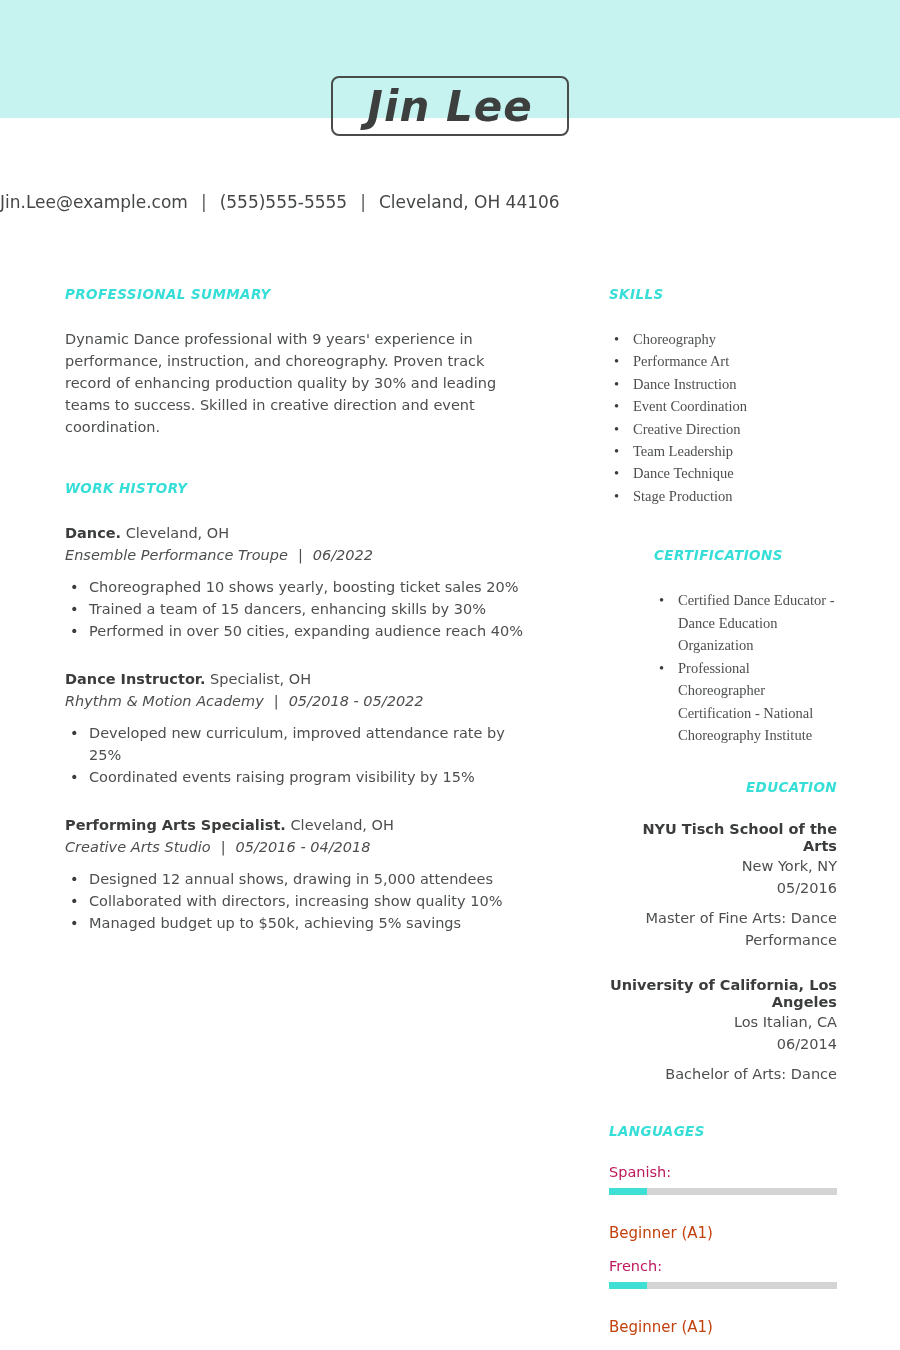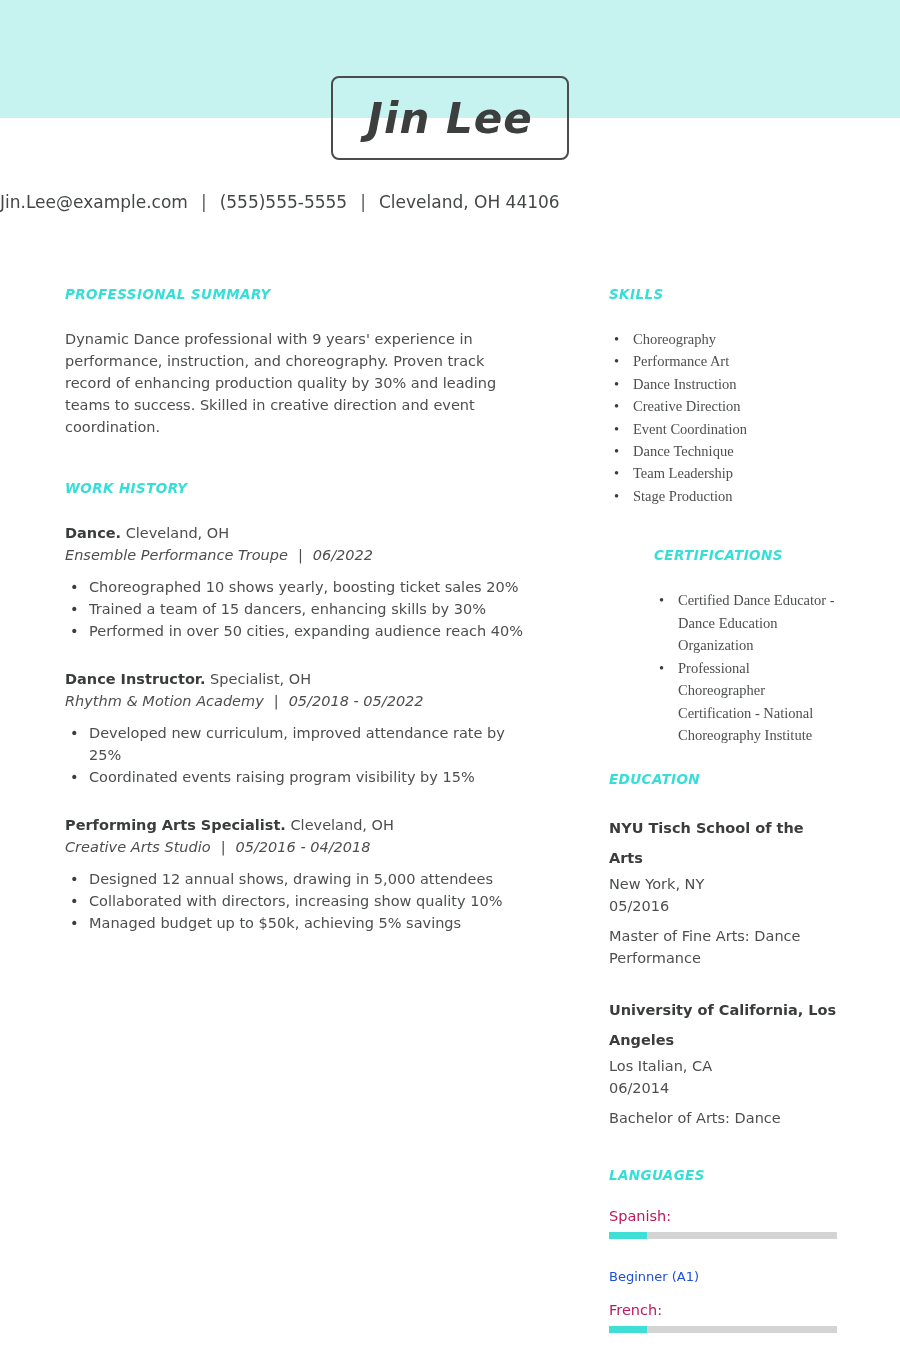--- a/index.html
+++ b/index.html
@@ -1,19 +1,19 @@
 <!DOCTYPE html>
 <html><head>
 <meta charset="utf-8">
 <style>
   * { margin:0; padding:0; box-sizing:border-box; }
   body { background:#e9e9e9; font-family:"DejaVu Sans", sans-serif; }
   .page { position:relative; width:900px; height:1350px; background:#ffffff; margin:0 auto; overflow:hidden; }
   .banner { position:absolute; top:0; left:0; width:100%; height:118px; background:#c6f3f0; }
-  .name-box { position:absolute; top:76px; left:50%; transform:translateX(-50%); width:238px; height:84px;
+  .name-box { position:absolute; top:76px; left:50%; transform:translateX(-50%); width:238px; height:60px;
     border:2px solid #4a4c4c; border-radius:8px; display:flex; align-items:center; justify-content:center; background:transparent; }
   .name { font-size:42px; font-weight:bold; font-style:italic; color:#3d3f3f; letter-spacing:1px; white-space:nowrap; }
   .contact { position:absolute; top:192px; left:0; width:100%; text-align:left; font-size:17px; color:#454747; }
   .contact .sep { margin:0 13px; color:#5a5c5c; }
   .columns { position:absolute; top:286px; left:65px; width:772px; display:flex; justify-content:space-between; }
   .col-left { width:462px; }
   .col-right { width:228px; }
   .sec-title { color:#35ded6; font-style:italic; font-weight:bold; font-size:13.5px; letter-spacing:0.4px; line-height:16px; margin:0 0 26px 0; }
   .body-text { font-size:14.5px; line-height:22px; color:#4d4f4f; }
   .sec-work { margin-top:42px; }
@@ -23,34 +23,34 @@
   .job-role { font-weight:bold; color:#3b3d3d; }
   .job-sub { font-size:14.5px; line-height:22px; font-style:italic; color:#4d4f4f; }
   .job-sub .sep, .edu .sep { margin:0 10px; }
   ul.dots { list-style:none; margin-top:10px; }
   ul.dots li { position:relative; padding-left:24px; font-size:14.5px; line-height:22px; color:#4d4f4f; }
   ul.dots li::before { content:"•"; position:absolute; left:5px; color:#3b3d3d; }
   .col-right ul.dots { margin-top:0;font-family:Liberation Serif, serif; }
   .col-right ul.dots li { line-height:22.4px; }
   .sec-cert { margin-top:40px;margin-left:45px; }
   .sec-cert ul.dots li { line-height:22.5px; }
-  .sec-edu { margin-top:24px; }
+  .sec-edu { margin-top:32px;text-align:right; }
   .edu { margin-top:26px; }
   .edu.first { margin-top:0; }
-  .edu-name { font-size:14.5px; line-height:30px; font-weight:bold; color:#3b3d3d; }
+  .edu-name { font-size:14.5px; line-height:17px; font-weight:bold; color:#3b3d3d; }
   .edu-line { font-size:14.5px; line-height:22px; color:#4d4f4f; }
   .edu-degree { margin-top:8px; font-size:14.5px; line-height:22px; color:#4d4f4f; }
   .sec-lang { margin-top:38px; }
   .sec-lang .sec-title { margin-bottom:24px; }
   .lang { margin-top:14px; }
   .lang.first { margin-top:0; }
   .lang-name { font-size:14.5px; line-height:18px; color:#be185d; }
   .lang-bar { margin:7px 0 4px 0; width:100%; height:7px; background:#d4d4d4; }
   .lang-fill { height:100%; background:#3fdfd6; }
-  .lang-level { font-size:13px; line-height:20px; color:#1d4ed8;margin-top:28px; }
+  .lang-level { font-size:15px; line-height:20px; color:#c2410c;margin-top:28px; }
 </style>
 </head>
 <body>
 
 <div class="page">
   <div class="banner"></div>
 
   <div class="name-box">
     <div class="name">Jin Lee</div>
   </div>
@@ -118,24 +118,24 @@
     </div>
 
     <div class="col-right">
 
       <div class="sec-skills">
         <h2 class="sec-title">SKILLS</h2>
         <ul class="dots">
           <li>Choreography</li>
           <li>Performance Art</li>
           <li>Dance Instruction</li>
+          <li>Event Coordination</li>
           <li>Creative Direction</li>
-          <li>Event Coordination</li>
+          <li>Team Leadership</li>
           <li>Dance Technique</li>
-          <li>Team Leadership</li>
           <li>Stage Production</li>
         </ul>
       </div>
 
       <div class="sec-cert">
         <h2 class="sec-title">CERTIFICATIONS</h2>
         <ul class="dots">
           <li>Certified Dance Educator - Dance Education Organization</li>
           <li>Professional Choreographer Certification - National Choreography Institute</li>
         </ul>

